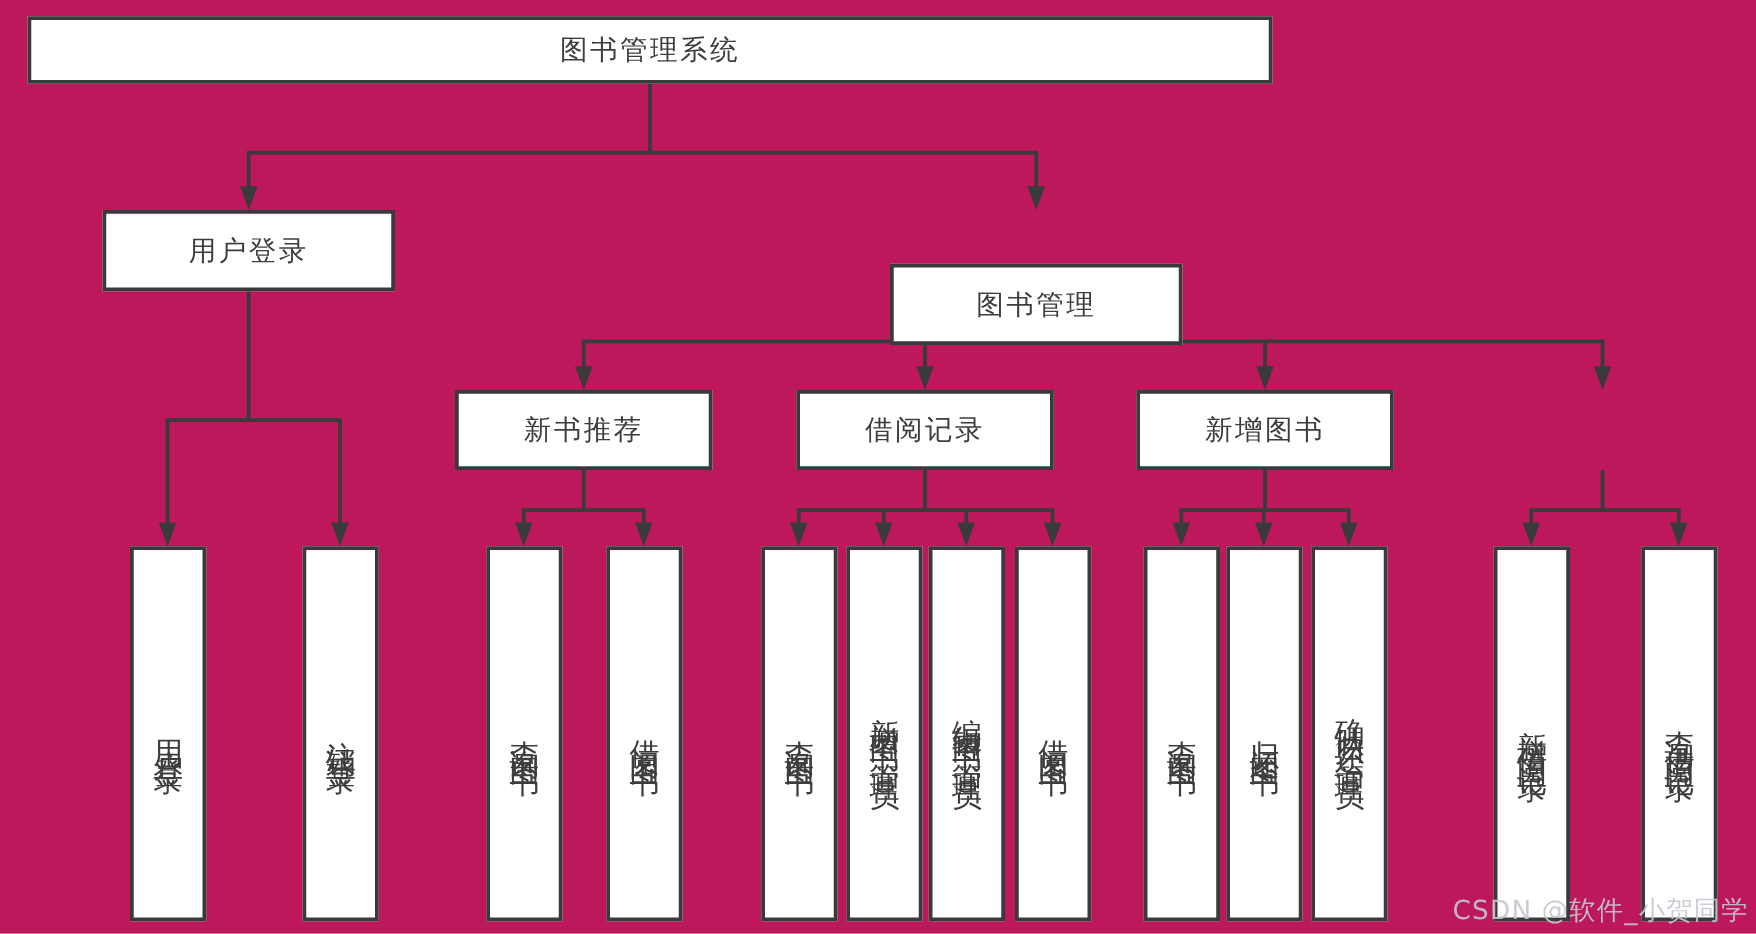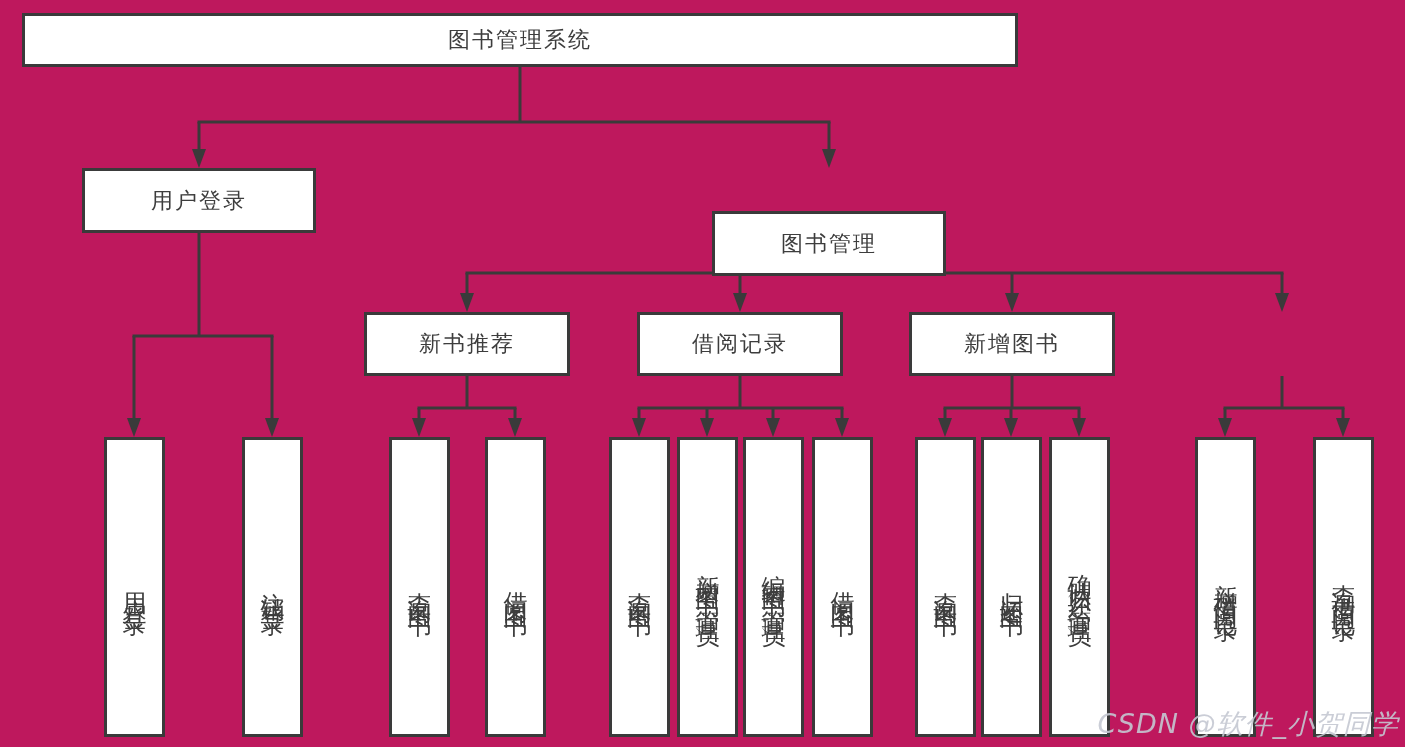--- a/index.html
+++ b/index.html
@@ -42,26 +42,25 @@
     writing-mode: vertical-rl;
     text-orientation: mixed;
     letter-spacing: 0.30em;
     line-height: 1;
     overflow: hidden;
   }
   #watermark {
     position: absolute;
     right: 6px;
     bottom: 5px;
-    font-size: 27px;
+    font-size: 21px;
     letter-spacing: 1px;
     color: rgba(196, 200, 209, 0.9);
     z-index: 5;
     white-space: nowrap;
-    font-style: italic;
   }
 </style>
 </head>
 <body>
 
 <div id="canvas">
 
   <svg id="connectors" viewBox="0 0 1405 747" xmlns="http://www.w3.org/2000/svg">
       <line x1="520" y1="67" x2="520" y2="122" stroke="#3a3a3a" stroke-width="3"></line>
       <line x1="199" y1="233" x2="199" y2="336" stroke="#3a3a3a" stroke-width="3"></line>

